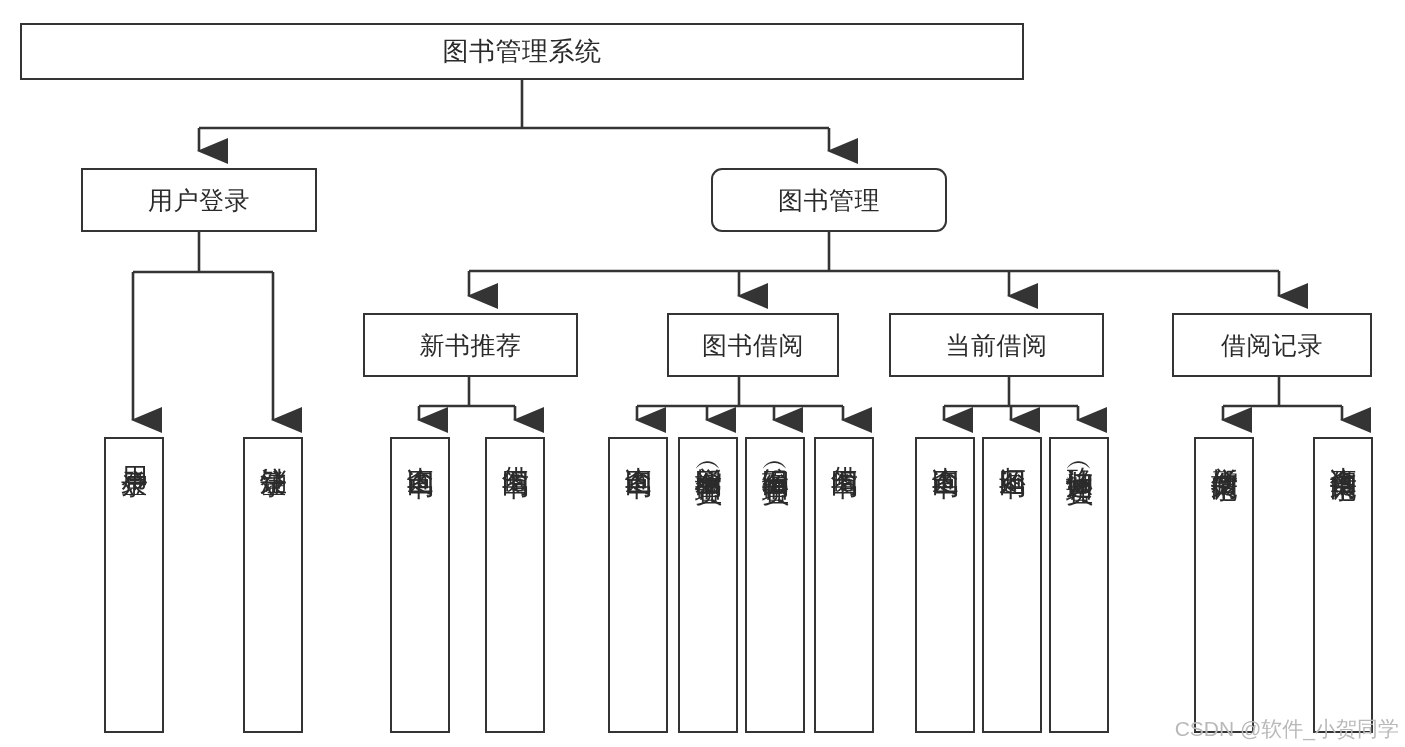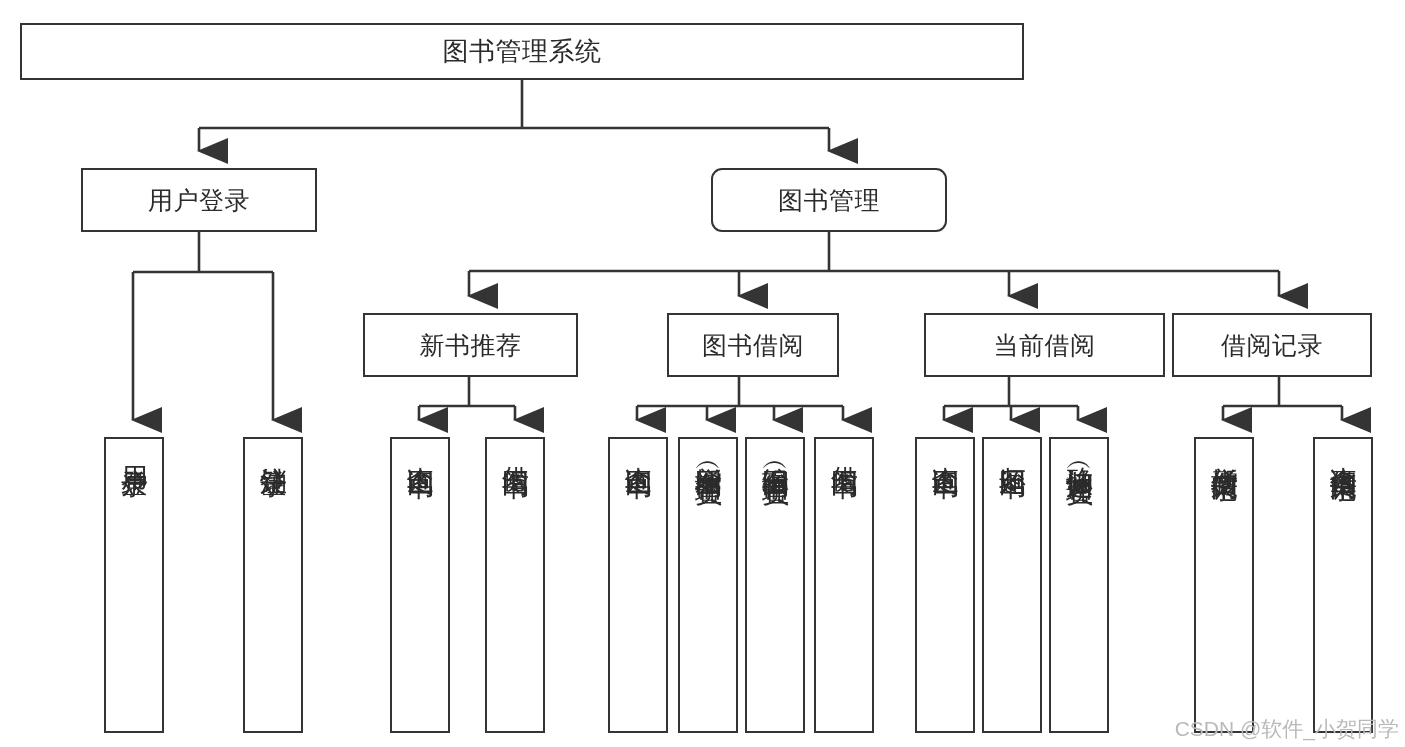--- a/index.html
+++ b/index.html
@@ -139,21 +139,21 @@
   <div class="node h" style="left:711px; top:168px; width:236px; height:64px;border-radius:11px;">
     <span class="label">图书管理</span>
   </div>
 
   <div class="node h" style="left:363px; top:313px; width:215px; height:64px;">
     <span class="label">新书推荐</span>
   </div>
   <div class="node h" style="left:667px; top:313px; width:172px; height:64px;">
     <span class="label">图书借阅</span>
   </div>
-  <div class="node h" style="left:924px; top:313px; width:241px; height:64px;">
+  <div class="node h" style="left:889px; top:313px; width:215px; height:64px;">
     <span class="label">当前借阅</span>
   </div>
   <div class="node h" style="left:1172px; top:313px; width:200px; height:64px;">
     <span class="label">借阅记录</span>
   </div>
 
   <div class="node v" style="left:104px; top:437px; width:60px; height:296px;">
     <span class="label">用户登录</span>
   </div>
   <div class="node v" style="left:243px; top:437px; width:60px; height:296px;">

